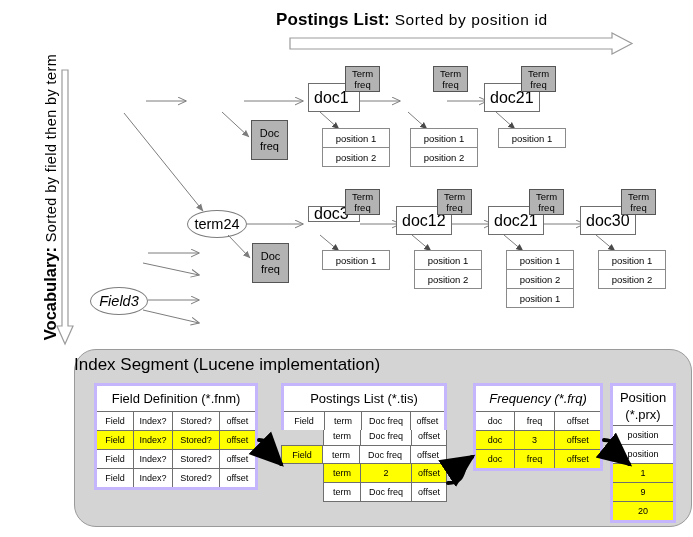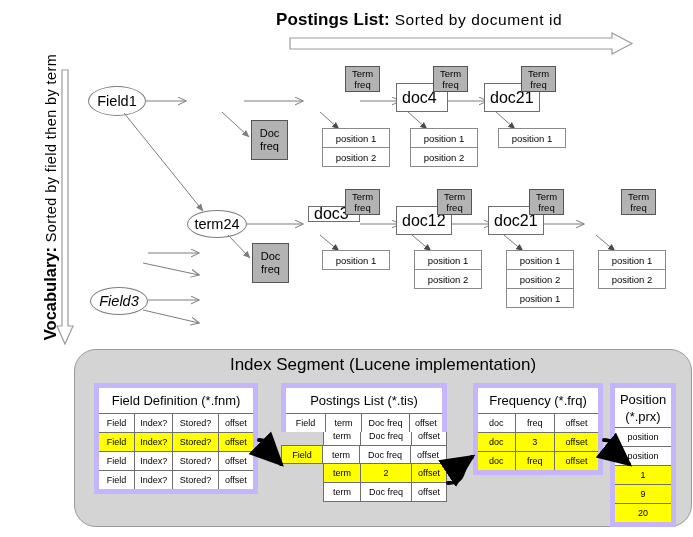--- a/index.html
+++ b/index.html
@@ -35,24 +35,24 @@
 
   
   .posstack{border:1px solid #8a8a8a;background:#fff;z-index:4;}
   .posstack .pcell{border-bottom:1px solid #8a8a8a;height:18px;
        display:flex;align-items:center;justify-content:center;font-size:9.5px;}
   .posstack .pcell:last-child{border-bottom:none;}
 
   
   .segpanel{left:74px;top:349px;width:618px;height:178px;
        background:#d4d4d4;border:1px solid #9a9a9a;border-radius:22px;}
-  .segtitle{left:74px;top:355px;width:618px;text-align:center;font-size:17px;}
-
-  
-  .tbl{background:#fff;border:5px solid #c4b5fd;z-index:3;}
+  .segtitle{left:74px;top:355px;width:618px;font-size:17px;}
+
+  
+  .tbl{background:#fff;border:3px solid #c4b5fd;z-index:3;}
   .tbl .thead{border-bottom:1px solid #6f6f6f;display:flex;align-items:center;
        justify-content:center;font-size:13px;text-align:center;line-height:14px;}
   .trow{display:flex;border-bottom:1px solid #6f6f6f;height:18px;}
   .trow:last-child{border-bottom:none;}
   .tcell{border-right:1px solid #6f6f6f;display:flex;align-items:center;
        justify-content:center;font-size:9px;box-sizing:border-box;height:100%;}
   .tcell:last-child{border-right:none;}
   .hl{background:#ffff00;}
 
   svg.lay{position:absolute;left:0;top:0;width:693px;height:537px;
@@ -118,31 +118,28 @@
     <line x1="544" y1="224" x2="584" y2="224" stroke="#7d7d7d" stroke-width="1" marker-end="url(#oarrow)"></line>
 
     <line x1="320" y1="235" x2="339" y2="251" stroke="#7d7d7d" stroke-width="1" marker-end="url(#farrow)"></line>
     <line x1="412" y1="235" x2="431" y2="251" stroke="#7d7d7d" stroke-width="1" marker-end="url(#farrow)"></line>
     <line x1="504" y1="235" x2="523" y2="251" stroke="#7d7d7d" stroke-width="1" marker-end="url(#farrow)"></line>
     <line x1="596" y1="235" x2="615" y2="251" stroke="#7d7d7d" stroke-width="1" marker-end="url(#farrow)"></line>
   </svg>
 
   <div class="abs title-postings">
     <span>Postings List:</span>
-    <span class="sub">Sorted by document id</span>
+    <span class="sub">Sorted by position id</span>
   </div>
 
   <div class="abs vocab-label">
     <span>Vocabulary:</span>
     <span class="sub">Sorted by field then by term</span>
   </div>
 
-  <div class="abs ell" style="left:88px;top:86px;width:58px;height:30px;">
-    <span>Field1</span>
-  </div>
   <div class="abs ell" style="left:90px;top:287px;width:58px;height:28px;font-style:italic;">
     <span>Field3</span>
   </div>
   <div class="abs ell" style="left:187px;top:210px;width:60px;height:28px;">
     <span>term24</span>
   </div>
 
   <div class="abs docfreq" style="left:251px;top:120px;width:37px;height:40px;">
     <span>Doc</span>
     <span>freq</span>
@@ -158,22 +155,22 @@
   </div>
   <div class="abs termfreq" style="left:433px;top:66px;width:35px;height:26px;">
     <span>Term</span>
     <span>freq</span>
   </div>
   <div class="abs termfreq" style="left:521px;top:66px;width:35px;height:26px;">
     <span>Term</span>
     <span>freq</span>
   </div>
 
-  <div class="abs docbox" style="left:396px;top:83px;width:52px;height:29px;">
-    <span>doc4</span>
+  <div class="abs docbox" style="left:308px;top:83px;width:52px;height:29px;">
+    <span>doc1</span>
   </div>
   <div class="abs docbox" style="left:484px;top:83px;width:56px;height:29px;">
     <span>doc21</span>
   </div>
 
   <div class="abs posstack" style="left:322px;top:128px;width:68px;">
     <div class="pcell">position 1</div>
     <div class="pcell">position 2</div>
   </div>
   <div class="abs posstack" style="left:410px;top:128px;width:68px;">
@@ -202,20 +199,23 @@
   </div>
 
   <div class="abs docbox" style="left:308px;top:206px;width:52px;height:16px;">
     <span>doc3</span>
   </div>
   <div class="abs docbox" style="left:396px;top:206px;width:56px;height:29px;">
     <span>doc12</span>
   </div>
   <div class="abs docbox" style="left:488px;top:206px;width:56px;height:29px;">
     <span>doc21</span>
+  </div>
+  <div class="abs docbox" style="left:580px;top:206px;width:56px;height:29px;">
+    <span>doc30</span>
   </div>
 
   <div class="abs posstack" style="left:322px;top:250px;width:68px;">
     <div class="pcell">position 1</div>
   </div>
   <div class="abs posstack" style="left:414px;top:250px;width:68px;">
     <div class="pcell">position 1</div>
     <div class="pcell">position 2</div>
   </div>
   <div class="abs posstack" style="left:506px;top:250px;width:68px;">
@@ -303,21 +303,21 @@
       <div style="width:42px;height:100%;"></div>
       <div style="width:124px;height:100%;display:flex;border:1px solid #6f6f6f;border-top:none;box-sizing:border-box;background:#fff;">
         <div class="tcell" style="width:37px;">term</div>
         <div class="tcell" style="width:51px;">Doc freq</div>
         <div class="tcell" style="width:34px;">offset</div>
       </div>
     </div>
   </div>
 
   <div class="abs tbl" style="left:473px;top:383px;width:130px;">
-    <div class="thead" style="height:25px;">Frequency (*.frq)</div>
+    <div class="thead" style="height:25px;font-style:italic;">Frequency (*.frq)</div>
     <div class="trow">
       <div class="tcell" style="width:40px;">doc</div>
       <div class="tcell" style="width:42px;">freq</div>
       <div class="tcell" style="width:46px;">offset</div>
     </div>
     <div class="trow">
       <div class="tcell hl" style="width:40px;">doc</div>
       <div class="tcell hl" style="width:42px;">3</div>
       <div class="tcell hl" style="width:46px;">offset</div>
     </div>

